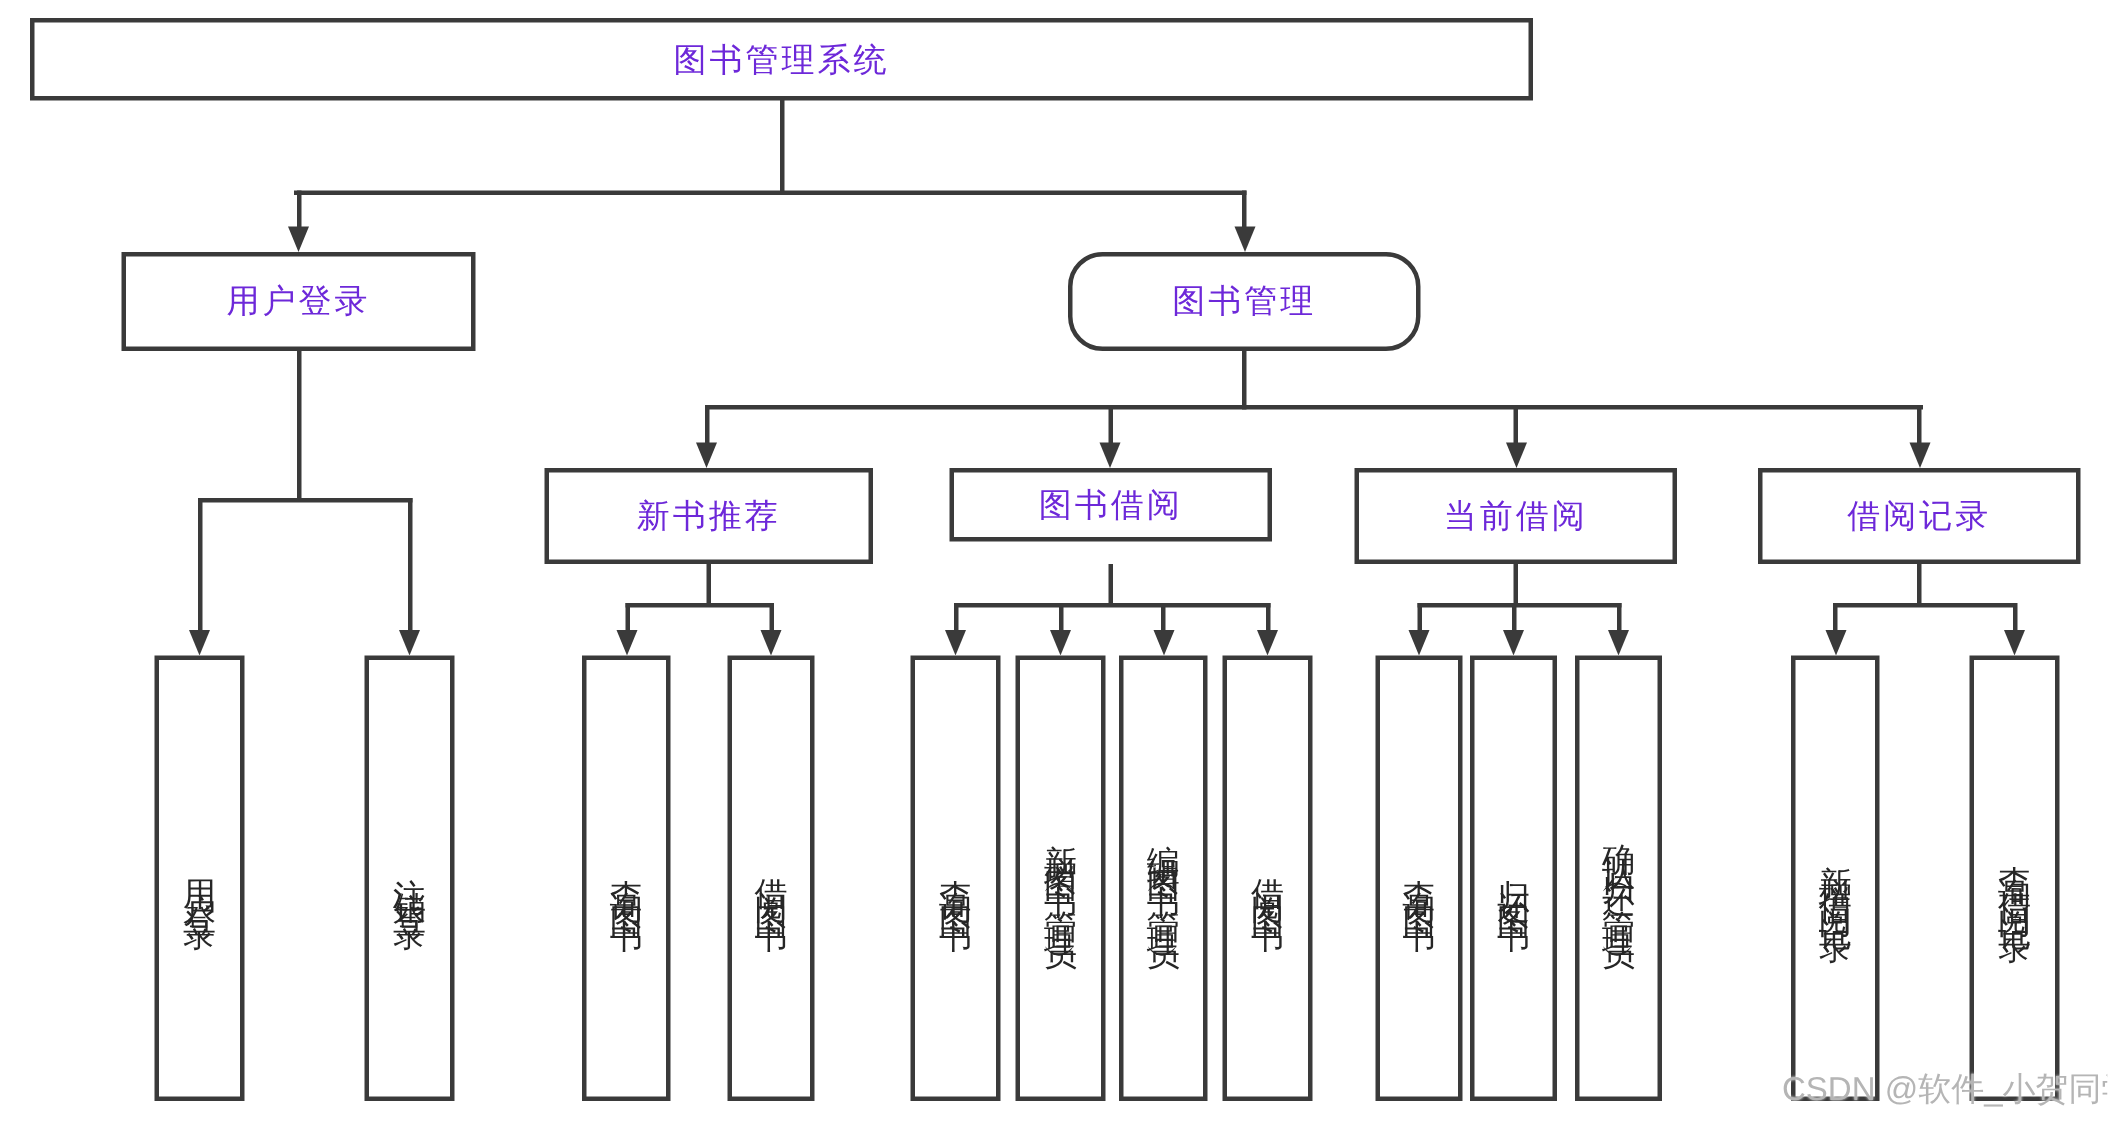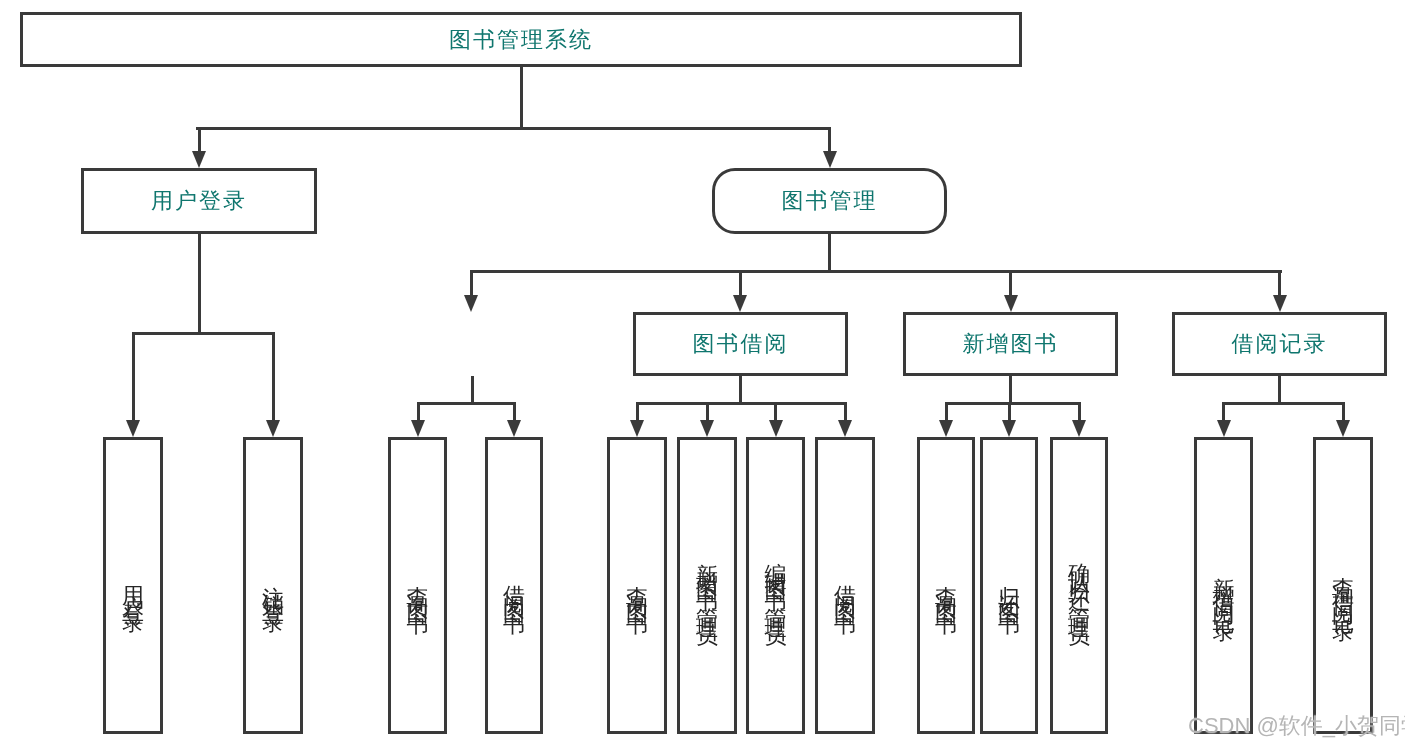--- a/index.html
+++ b/index.html
@@ -9,21 +9,21 @@
     background:#ffffff;
     font-family:"Liberation Sans","DejaVu Sans",sans-serif;
     overflow:hidden;
   }
   .node{
     position:absolute;
     box-sizing:border-box;
     border:3px solid #3a3a3a;
     background:#ffffff;
     display:flex;align-items:center;justify-content:center;
-    font-size:22px;color:#0f766e;letter-spacing:2px;
+    font-size:22px;color:#6d28d9;letter-spacing:2px;
     white-space:nowrap;
   }
   .leaf{
     position:absolute;
     box-sizing:border-box;
     border:3px solid #3a3a3a;
     background:#ffffff;
     top:437px;height:297px;
     display:flex;align-items:center;justify-content:center;
   }
@@ -81,25 +81,28 @@
   <div class="hline" style="left:469.5px;top:270px;width:812px;height:3px;"></div>
   <div class="vline" style="left:469.5px;top:270px;width:3px;height:26px;"></div>
   <div class="vline" style="left:738.5px;top:270px;width:3px;height:26px;"></div>
   <div class="vline" style="left:1009px;top:270px;width:3px;height:26px;"></div>
   <div class="vline" style="left:1278px;top:270px;width:3px;height:26px;"></div>
   <div class="arr" style="left:464px;top:295px;"></div>
   <div class="arr" style="left:733px;top:295px;"></div>
   <div class="arr" style="left:1003.5px;top:295px;"></div>
   <div class="arr" style="left:1272.5px;top:295px;"></div>
 
-  <div class="node" style="left:633px;top:312px;width:215px;height:64px;">
+  <div class="node" style="left:363px;top:312px;width:219px;height:64px;">
+    <span>新书推荐</span>
+  </div>
+  <div class="node" style="left:633px;top:312px;width:215px;height:49px;">
     <span>图书借阅</span>
   </div>
   <div class="node" style="left:903px;top:312px;width:215px;height:64px;">
-    <span>新增图书</span>
+    <span>当前借阅</span>
   </div>
   <div class="node" style="left:1172px;top:312px;width:215px;height:64px;">
     <span>借阅记录</span>
   </div>
 
   <div class="vline" style="left:471px;top:376px;width:3px;height:28px;"></div>
   <div class="hline" style="left:416.5px;top:402px;width:99px;height:3px;"></div>
   <div class="vline" style="left:416.5px;top:402px;width:3px;height:18px;"></div>
   <div class="vline" style="left:512.5px;top:402px;width:3px;height:18px;"></div>
   <div class="arr" style="left:411px;top:420px;"></div>

